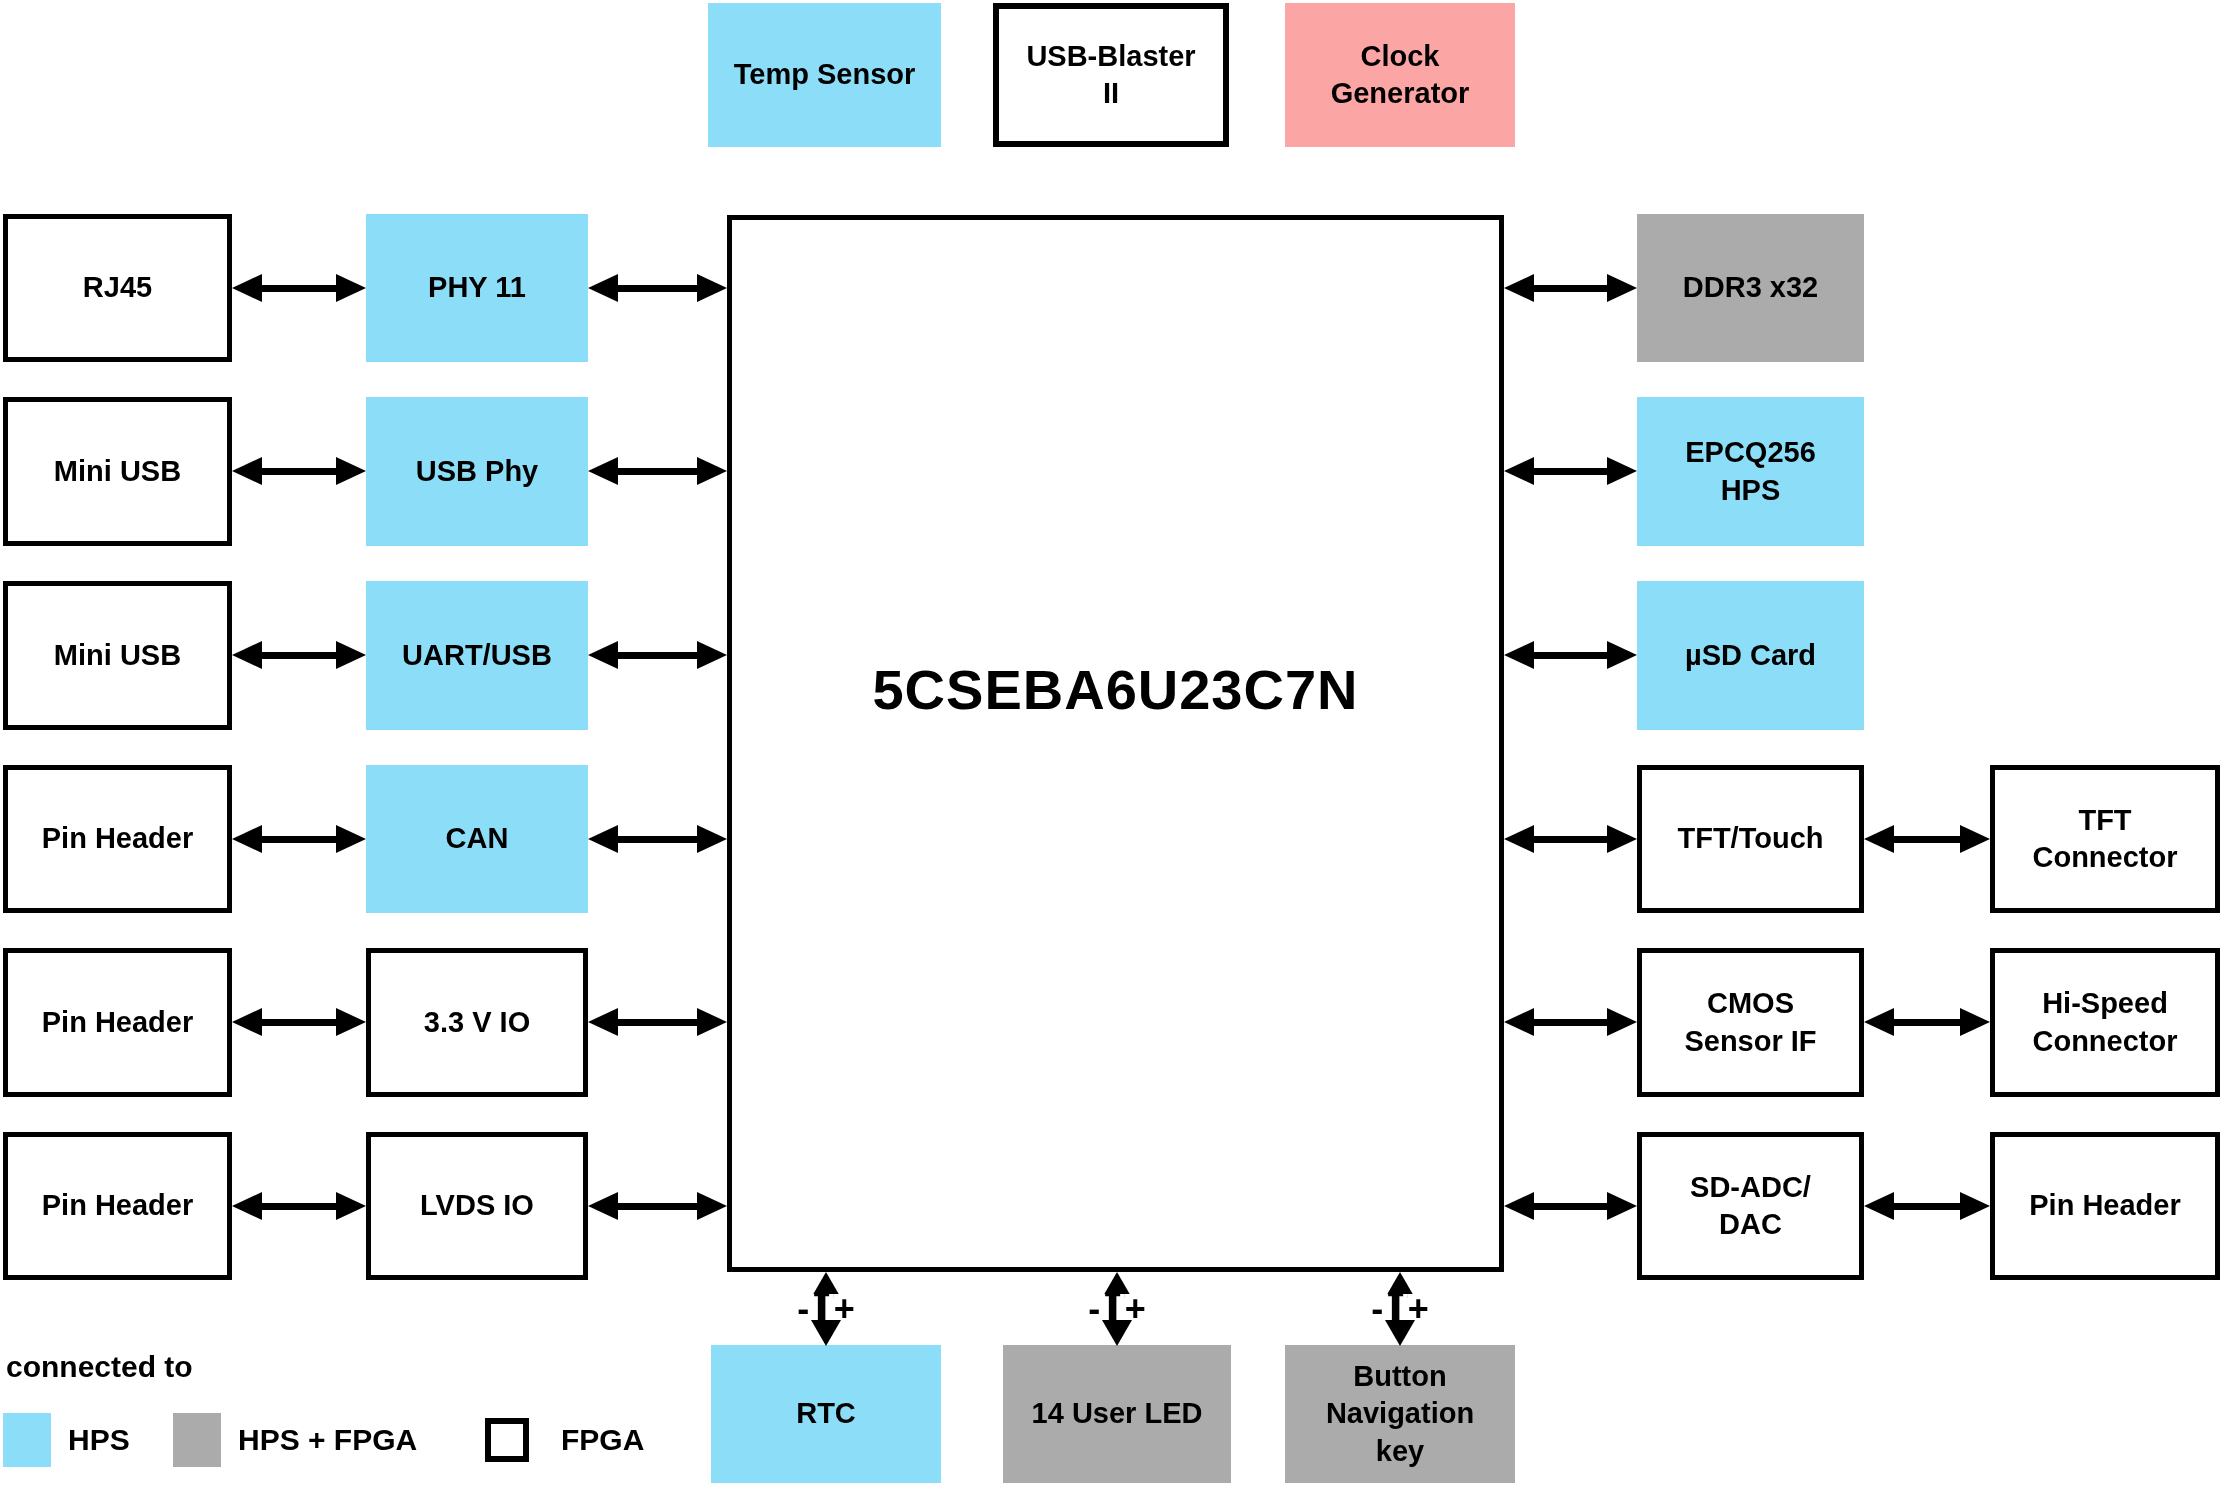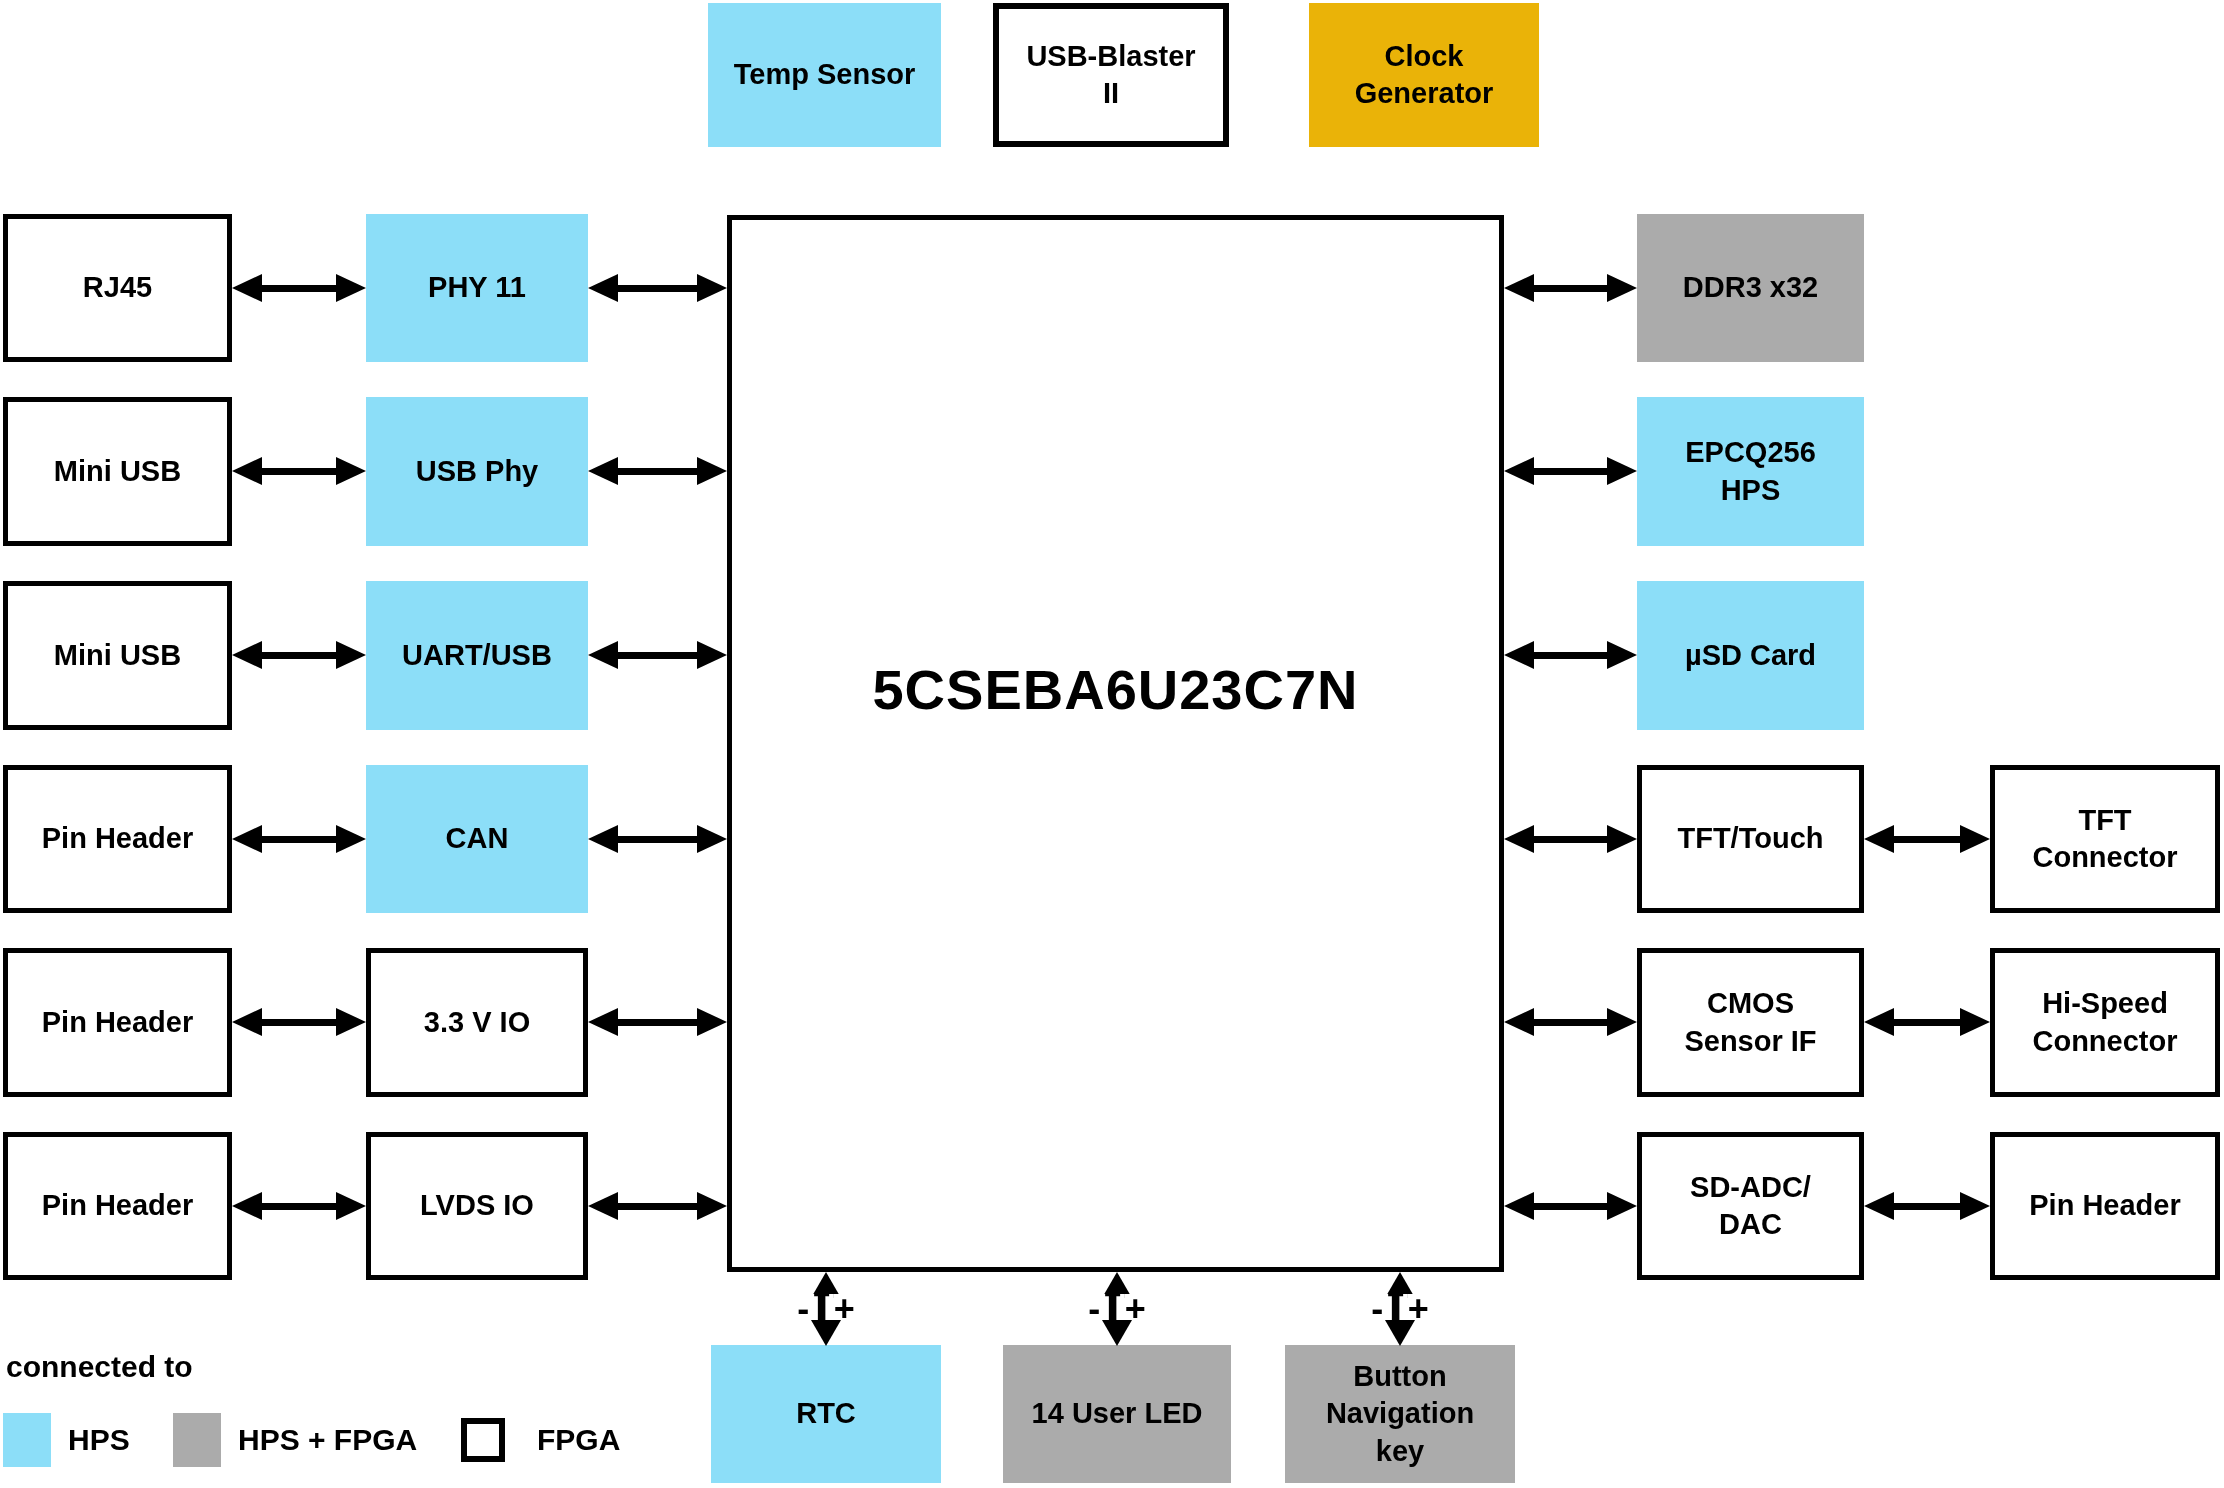--- a/index.html
+++ b/index.html
@@ -45,21 +45,21 @@
 
 <div id="canvas">
 
   <div class="box" style="left: 708px; top: 3px; width: 233px; height: 144px; background: rgb(140, 222, 248);">
       <span class="lbl">Temp Sensor</span>
     </div>
   <div class="box outline thick" style="left:993px;top:3px;width:236px;height:144px;">
       <span class="lbl">USB-Blaster
 II</span>
     </div>
-  <div class="box" style="left: 1285px; top: 3px; width: 230px; height: 144px; background: #eab308; margin-left: 24px;">
+  <div class="box" style="left: 1285px; top: 3px; width: 230px; height: 144px; background: #fca5a5;">
       <span class="lbl">Clock
 Generator</span>
     </div>
 
   <div class="box outline" style="left:3px;top:214px;width:229px;height:148px;">
       <span class="lbl">RJ45</span>
     </div>
   <div class="box outline" style="left:3px;top:397px;width:229px;height:149px;">
       <span class="lbl">Mini USB</span>
     </div>
@@ -194,18 +194,18 @@
 
   <div class="legend-title">connected to</div>
   <div class="legend-item" style="left:3px;">
     <span class="sw" style="background: rgb(140, 222, 248);"></span>
     <span class="lbl">HPS</span>
   </div>
   <div class="legend-item" style="left:173px;">
     <span class="sw" style="background: rgb(171, 171, 171);"></span>
     <span class="lbl">HPS + FPGA</span>
   </div>
-  <div class="legend-item" style="left:461px;gap:32px;">
+  <div class="legend-item" style="left:485px;gap:32px;">
     <span class="sw fpga"></span>
     <span class="lbl">FPGA</span>
   </div>
 
 </div>
 
 </body></html>

